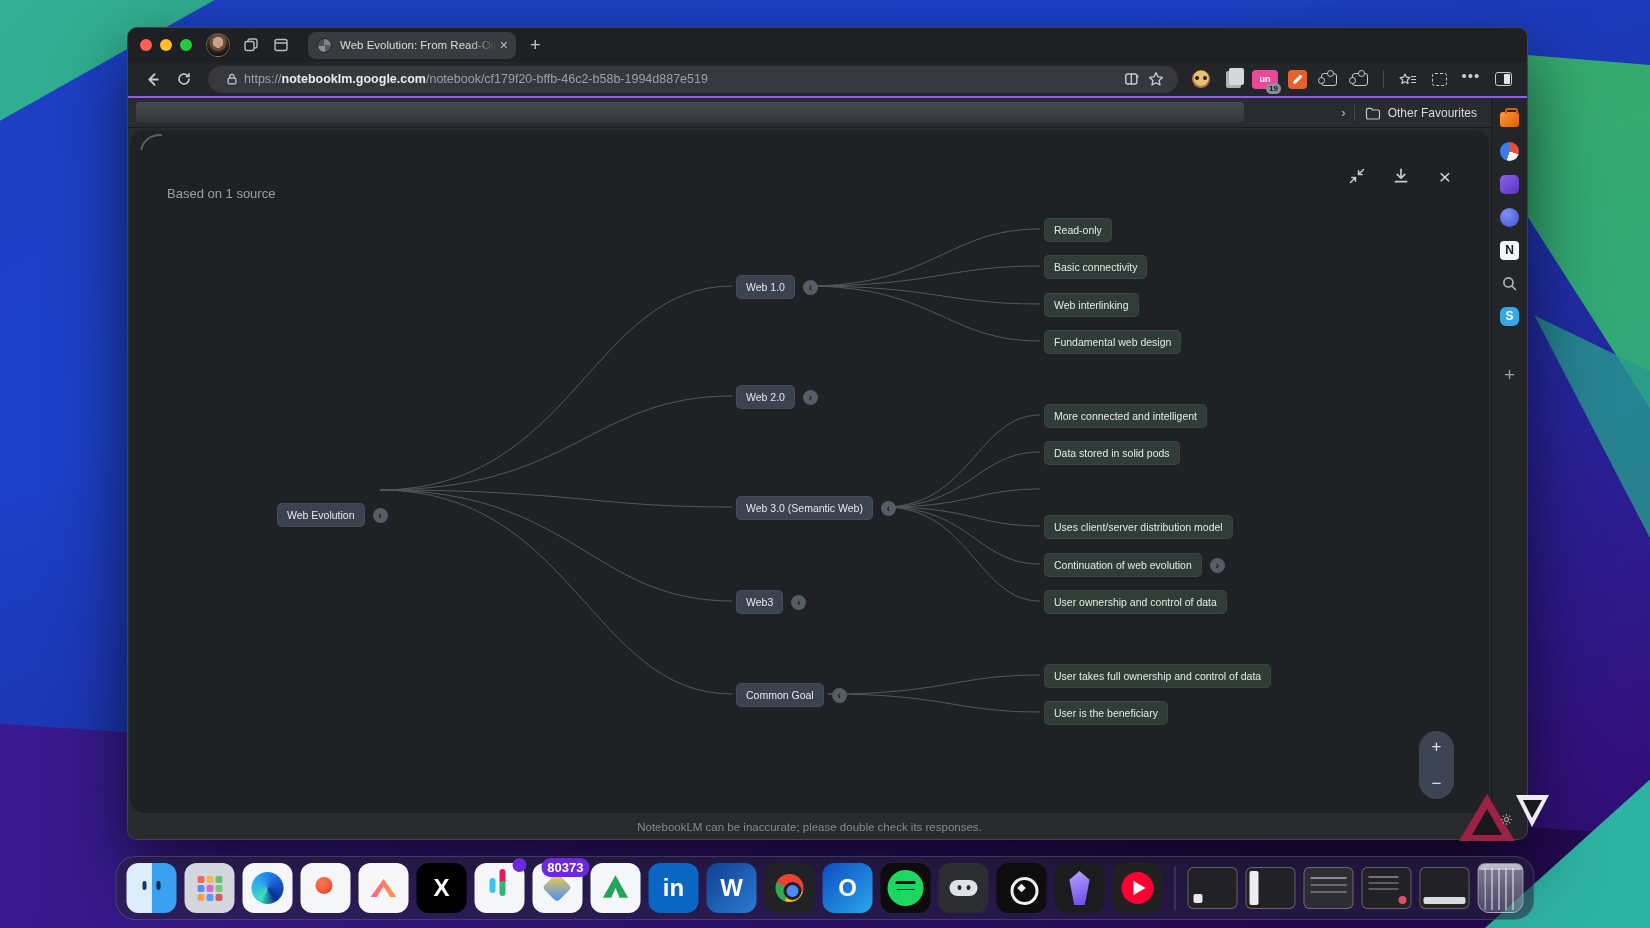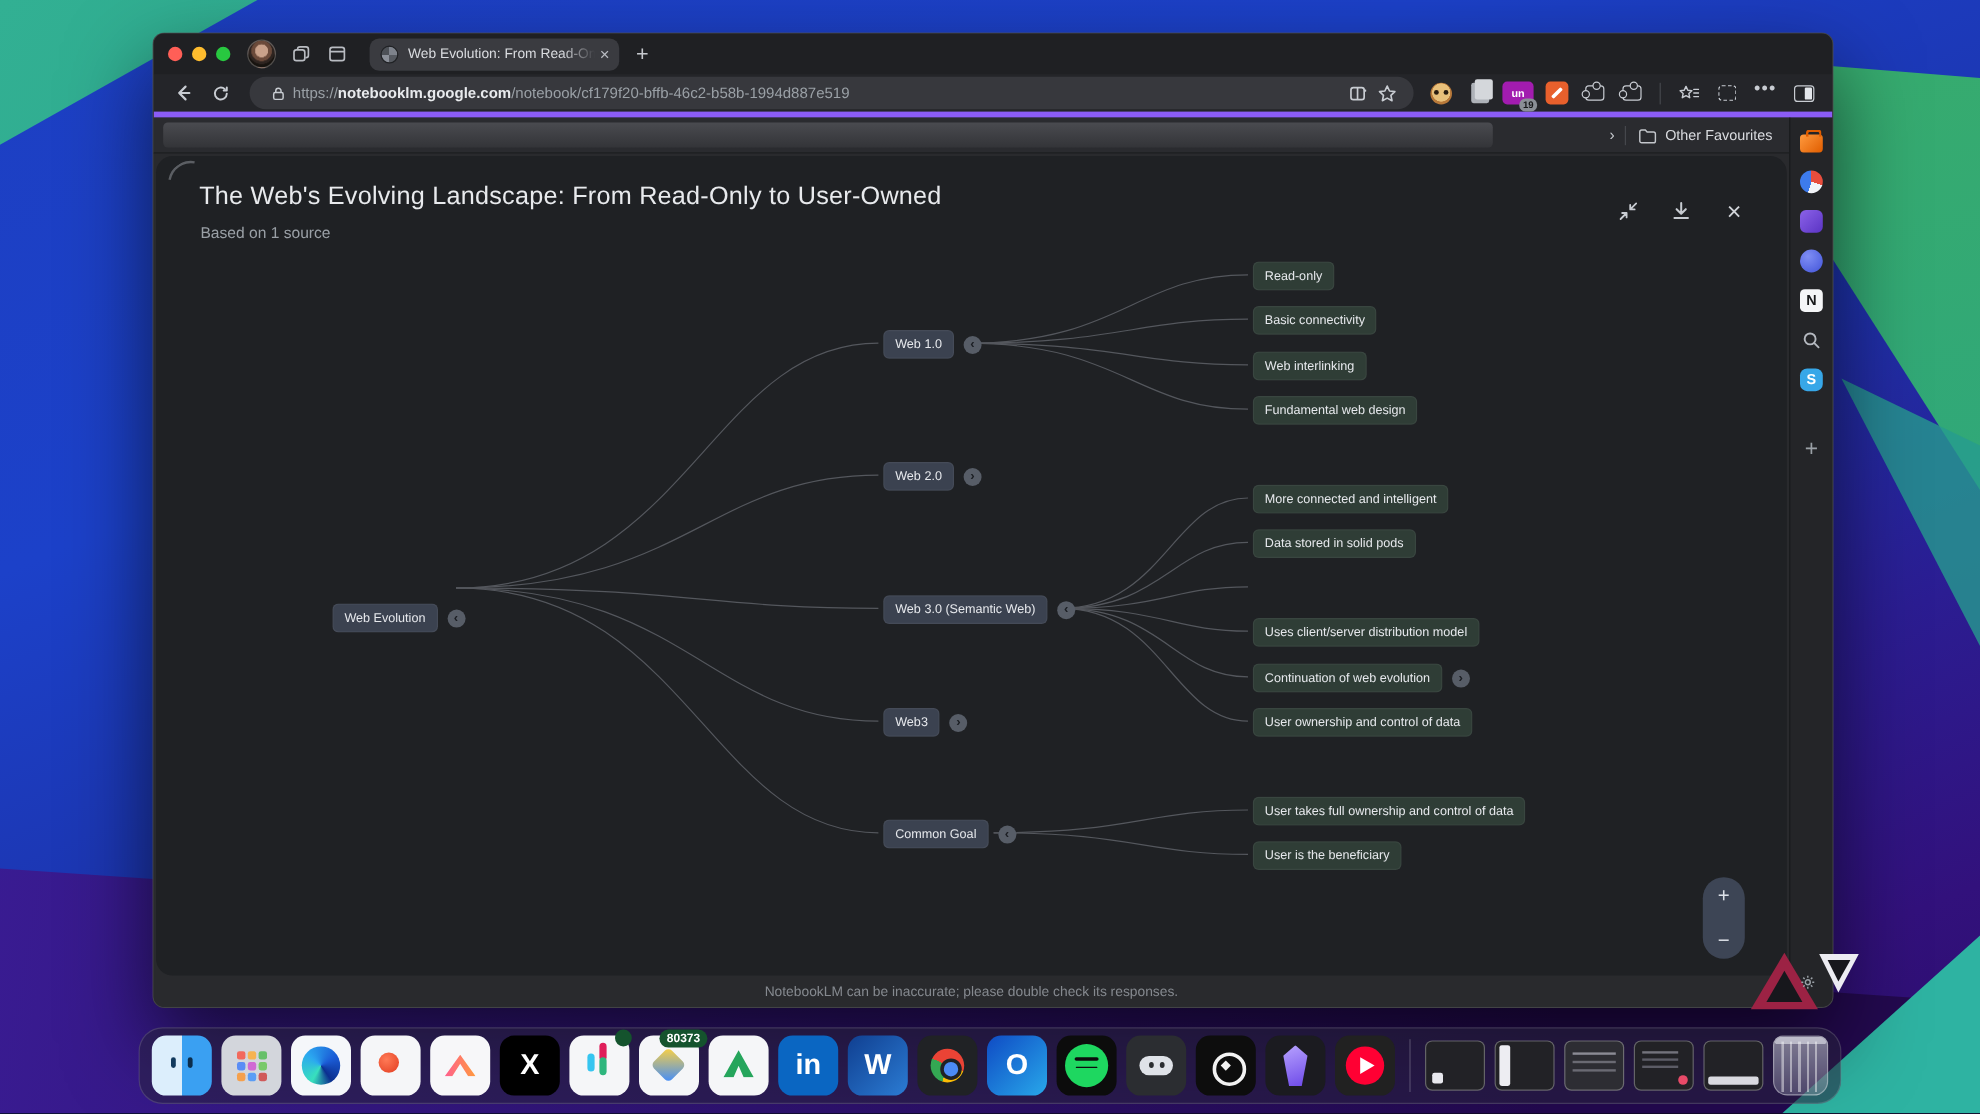--- a/index.html
+++ b/index.html
@@ -32,38 +32,38 @@
   .tab{height:27px;background:#3a3b40;border-radius:8px;display:flex;align-items:center;
     padding:0 8px 0 9px;min-width:208px;max-width:208px;margin-left:6px;}
   .favicon-nlm{width:15px;height:15px;border-radius:50%;flex:none;
     background:conic-gradient(#7e838c 0 25%,#565a61 0 50%,#8b9099 0 75%,#4d5157 0);margin-right:8px;border:1px solid #202225;}
   .tab-title{color:#dadce0;font-size:11.5px;white-space:nowrap;overflow:hidden;flex:1;
     -webkit-mask-image:linear-gradient(90deg,#000 82%,transparent);mask-image:linear-gradient(90deg,#000 82%,transparent);}
   .tab-close{color:#b9bcc2;font-size:14px;line-height:1;padding-left:4px;cursor:default;}
   .newtab{color:#c4c7cc;font-size:18px;margin-left:14px;line-height:1;}
 
   
-  .toolbar{height:36px;background:#242529;display:flex;align-items:center;padding:0 10px;flex:none;gap:4px;border-bottom:5px solid #8b5cf6;}
+  .toolbar{height:36px;background:#242529;display:flex;align-items:center;padding:0 10px;flex:none;gap:4px;border-bottom:2px solid #8b5cf6;}
   .nav-btn{width:28px;height:28px;display:flex;align-items:center;justify-content:center;color:#c8ccd2;flex:none;}
   .urlbar{flex:1;height:27px;background:#37383d;border-radius:14px;display:flex;align-items:center;
     padding:0 10px 0 12px;margin:0 6px;min-width:0;}
   .url-text{font-size:12.5px;color:#9aa0a6;white-space:nowrap;overflow:hidden;flex:0 1 auto;}
   .url-text b{color:#e8eaed;font-weight:bold;}
   .url-spacer{flex:1;}
   .pill-icon{width:24px;height:24px;display:flex;align-items:center;justify-content:center;color:#c8ccd2;flex:none;}
   .ext-row{display:flex;align-items:center;gap:6px;flex:none;}
   .ext-item{position:relative;width:26px;height:26px;display:flex;align-items:center;justify-content:center;}
   .ext-badge{position:absolute;right:-3px;bottom:-2px;background:#8a8f96;color:#17181a;font-size:8px;
     padding:1px 3px;border-radius:7px;font-weight:bold;}
   .icon-deepl-owl{width:18px;height:18px;border-radius:50%;background:radial-gradient(circle at 50% 45%,#e8c07a 55%,#b8793a 58%);position:relative;}
   .icon-deepl-owl::before{content:"";position:absolute;left:3px;top:6px;width:4px;height:4px;border-radius:50%;
     background:#2a1d10;box-shadow:8px 0 0 #2a1d10;}
   .icon-pages{width:15px;height:17px;background:#aeb2b8;border-radius:2px;position:relative;}
   .icon-pages::before{content:"";position:absolute;left:3px;top:-3px;width:15px;height:17px;background:#d4d7db;border-radius:2px;}
-  .icon-unhook{width:41px;height:19px;border-radius:4px;background:#a21caf;color:#fff;font-size:9px;font-weight:bold;
+  .icon-unhook{width:41px;height:19px;border-radius:4px;background:#ec4899;color:#fff;font-size:9px;font-weight:bold;
     display:flex;align-items:center;justify-content:center;}
   .icon-highlighter{width:19px;height:19px;border-radius:4px;background:#e8602c;position:relative;}
   .icon-highlighter::before{content:"";position:absolute;left:4px;top:8px;width:11px;height:3px;background:#fff;
     transform:rotate(-45deg);border-radius:1px;}
   .icon-puzzle{width:16px;height:13px;border:1.5px solid #c8ccd2;border-radius:3px;position:relative;}
   .icon-puzzle::before{content:"";position:absolute;left:5px;top:-4px;width:5px;height:5px;border:1.5px solid #c8ccd2;border-radius:50%;background:#242529;}
   .icon-puzzle::after{content:"";position:absolute;left:-4px;top:3px;width:5px;height:5px;border:1.5px solid #c8ccd2;border-radius:50%;background:#242529;}
   .tb-divider{width:1px;height:18px;background:#45474c;margin:0 5px;flex:none;}
   .icon-screenshot{width:15px;height:13px;border:1.5px dashed #c8ccd2;border-radius:3px;}
   .more-dots{color:#c8ccd2;font-size:15px;letter-spacing:1px;line-height:0.4;padding-bottom:7px;}
@@ -136,21 +136,21 @@
   .ap-gear{position:absolute;left:1500px;top:812px;z-index:21;color:#9aa0a6;}
 
   
   .dock{position:absolute;left:50%;transform:translateX(-50%);bottom:8px;height:64px;z-index:15;
     background:rgba(40,34,62,.55);border:1px solid rgba(255,255,255,.14);border-radius:20px;
     display:flex;align-items:center;gap:8px;padding:0 10px;}
   .dock-item{position:relative;width:50px;height:50px;border-radius:12px;flex:none;}
   .dock-divider{width:1px;height:44px;background:rgba(255,255,255,.22);margin:0 4px;flex:none;}
   .dock-glyph{position:absolute;inset:0;display:flex;align-items:center;justify-content:center;
     color:#fff;font-weight:bold;font-size:24px;}
-  .dock-badge{position:absolute;top:-5px;right:-7px;background:#14532d;color:#fff;font-size:10px;font-weight:bold;
+  .dock-badge{position:absolute;top:-5px;right:-7px;background:#6d28d9;color:#fff;font-size:13px;font-weight:bold;
     padding:2px 6px;border-radius:9px;z-index:2;}
   .dock-badge.dot{width:14px;height:14px;padding:0;border-radius:50%;right:-2px;}
 
   .icon-finder{background:linear-gradient(90deg,#dceefc 50%,#3aa0f2 50%);}
   .icon-finder::before{content:"";position:absolute;left:16px;top:18px;width:4px;height:9px;border-radius:2px;
     background:#123a5e;box-shadow:14px 0 0 #0b2d4c;}
   .icon-launchpad{background:#d3d6dc;}
   .icon-launchpad::before{content:"";position:absolute;left:13px;top:13px;width:7px;height:7px;border-radius:2px;background:#f2695c;
     box-shadow:9px 0 0 #f6b352,18px 0 0 #67c06a,0 9px 0 #5a8df5,9px 9px 0 #d06ad4,18px 9px 0 #79c96a,0 18px 0 #f5a04c,9px 18px 0 #5a9df5,18px 18px 0 #d05a5a;}
   .icon-edge{background:#f5f7fa;}
@@ -369,21 +369,20 @@
           <svg width="16" height="14" viewBox="0 0 16 14" fill="none" stroke="#c4c7cc" stroke-width="1.2">
             <path d="M1.5 4 c0-.9 .7-1.6 1.6-1.6 h3 l1.5 1.6 h5.3 c.9 0 1.6 .7 1.6 1.6 v5.8 c0 .9-.7 1.6-1.6 1.6 H3.1 c-.9 0-1.6-.7-1.6-1.6 Z"></path>
           </svg>
         </div>
         <div class="fav-label">Other Favourites</div>
       </div>
 
       <div class="page">
         <div class="panel">
           <div class="spinner-arc"></div>
-          <div class="panel-title">The Web's Evolving Landscape: From Read-Only to User-Owned</div>
           <div class="panel-subtitle">Based on 1 source</div>
 
           <div class="panel-actions">
             <div class="pa-btn">
               <svg width="18" height="18" viewBox="0 0 18 18" fill="none" stroke="#c7cbd1" stroke-width="1.5" stroke-linecap="round" stroke-linejoin="round">
                 <path d="M15.5 2.5 L10.5 7.5 M10.5 3.8 V7.5 H14.2"></path>
                 <path d="M2.5 15.5 L7.5 10.5 M3.8 10.5 h3.7 v3.7"></path>
               </svg>
             </div>
             <div class="pa-btn">

